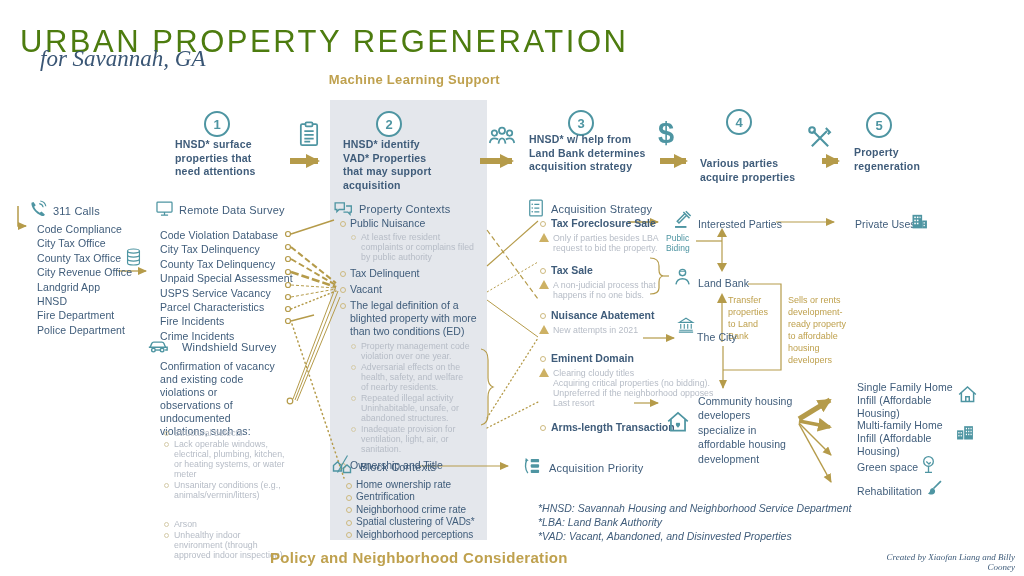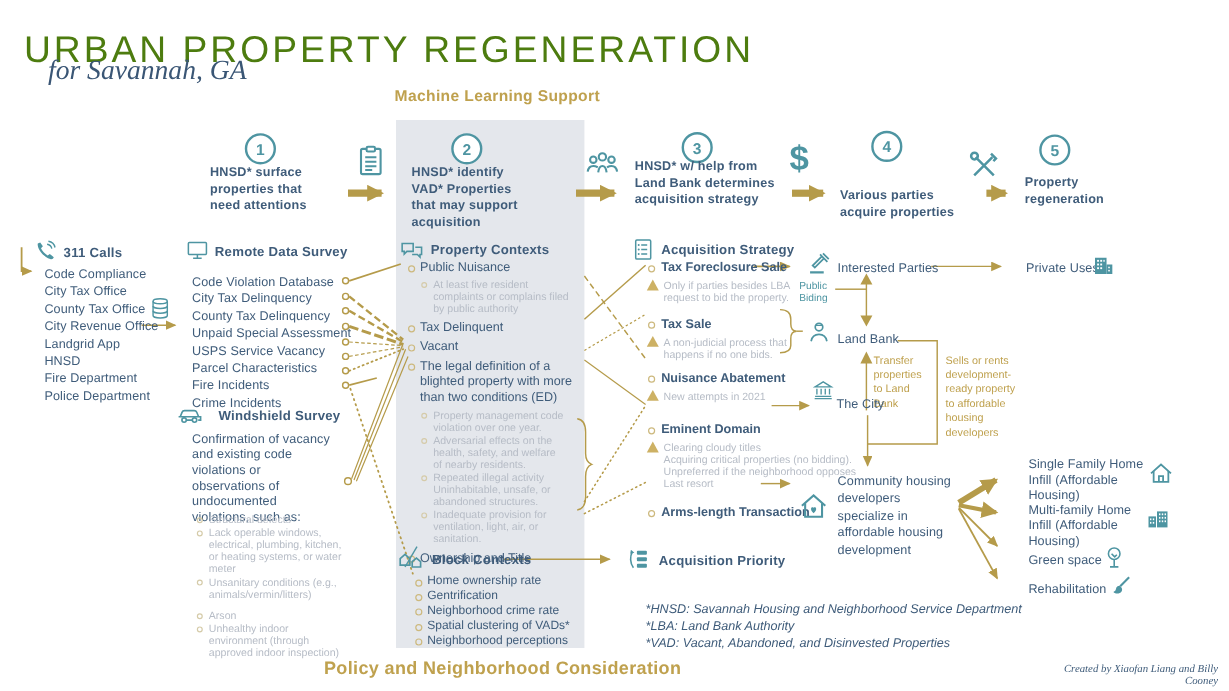--- a/index.html
+++ b/index.html
@@ -7,21 +7,21 @@
     --gray:#b6bcc6; --panel:#e4e7ec;
   }
   html,body{margin:0;padding:0}
   body{width:1024px;height:576px;position:relative;background:#fff;
        font-family:"Liberation Sans",sans-serif;overflow:hidden}
   .abs{position:absolute}
   .t-title{font-size:31px;letter-spacing:2.5px;color:#4d7c0f}
   .t-sub{font-family:"Liberation Serif",serif;font-style:italic;font-size:23px;color:#3a5675}
   .t-ml{font-size:13px;font-weight:bold;color:var(--goldtext);letter-spacing:.3px;text-align:right}
   .t-step{font-size:10.5px;font-weight:bold;color:var(--navy);line-height:13.5px;letter-spacing:.2px}
-  .t-sec{font-size:11px;font-weight:bold;color:var(--navy);letter-spacing:.2px}
+  .t-sec{font-size:11px;font-weight:normal;color:var(--navy);letter-spacing:.2px}
   .t-item{font-size:10.5px;color:var(--navy);line-height:14.4px;letter-spacing:.1px}
   .t-item2{font-size:10px;color:var(--navy);line-height:12.4px}
   .t-note{font-size:8.8px;color:var(--gray);line-height:10px}
   .t-goldsm{font-size:9px;color:var(--goldtext);line-height:12px}
   .t-tealsm{font-size:8.5px;font-weight:normal;color:var(--teal);line-height:10px}
   .t-foot{font-size:10.5px;font-style:italic;color:var(--navy);line-height:13.8px}
   .t-policy{font-size:15px;font-weight:bold;color:var(--goldtext);letter-spacing:.3px}
   .t-credit{font-family:"Liberation Serif",serif;font-style:italic;font-size:9px;color:var(--navy);text-align:right}
   .pre{white-space:pre-line}
   .step-circle{width:22px;height:22px;border:2px solid var(--teal);border-radius:50%;
@@ -365,21 +365,21 @@
 </div>
 
 <svg class="abs icon" style="left:141px;top:334px" width="34" height="22">
     <use href="#ic-car"></use>
   </svg>
 <div class="abs t-sec" style="left:182px;top:341px">Windshield Survey</div>
 <div class="abs t-item" style="left:160px;top:360px;width:118px;line-height:13px">Confirmation of vacancy and existing code violations or observations of undocumented violations, such as:</div>
 <div class="abs" style="left:163px;top:428px;width:124px">
   <div class="bl gray t-note" style="margin-bottom:1px">Structural defects</div>
   <div class="bl gray t-note" style="margin-bottom:1px">Lack operable windows, electrical, plumbing, kitchen, or heating systems, or water meter</div>
-  <div class="bl gray t-note" style="margin-bottom:8px">Unsanitary conditions (e.g., animals/vermin/litters)</div>
+  <div class="bl gray t-note" style="margin-bottom:19px">Unsanitary conditions (e.g., animals/vermin/litters)</div>
   <div class="bl gray t-note" style="margin-bottom:1px">Arson</div>
   <div class="bl gray t-note">Unhealthy indoor environment (through approved indoor inspection)</div>
 </div>
 
 <svg class="abs icon" style="left:331px;top:199px" width="24" height="21">
     <use href="#ic-chat"></use>
   </svg>
 <div class="abs t-sec" style="left:359px;top:203px">Property Contexts</div>
 <div class="abs" style="left:340px;top:217px;width:146px">
   <div class="pc-item">Public Nuisance</div>

